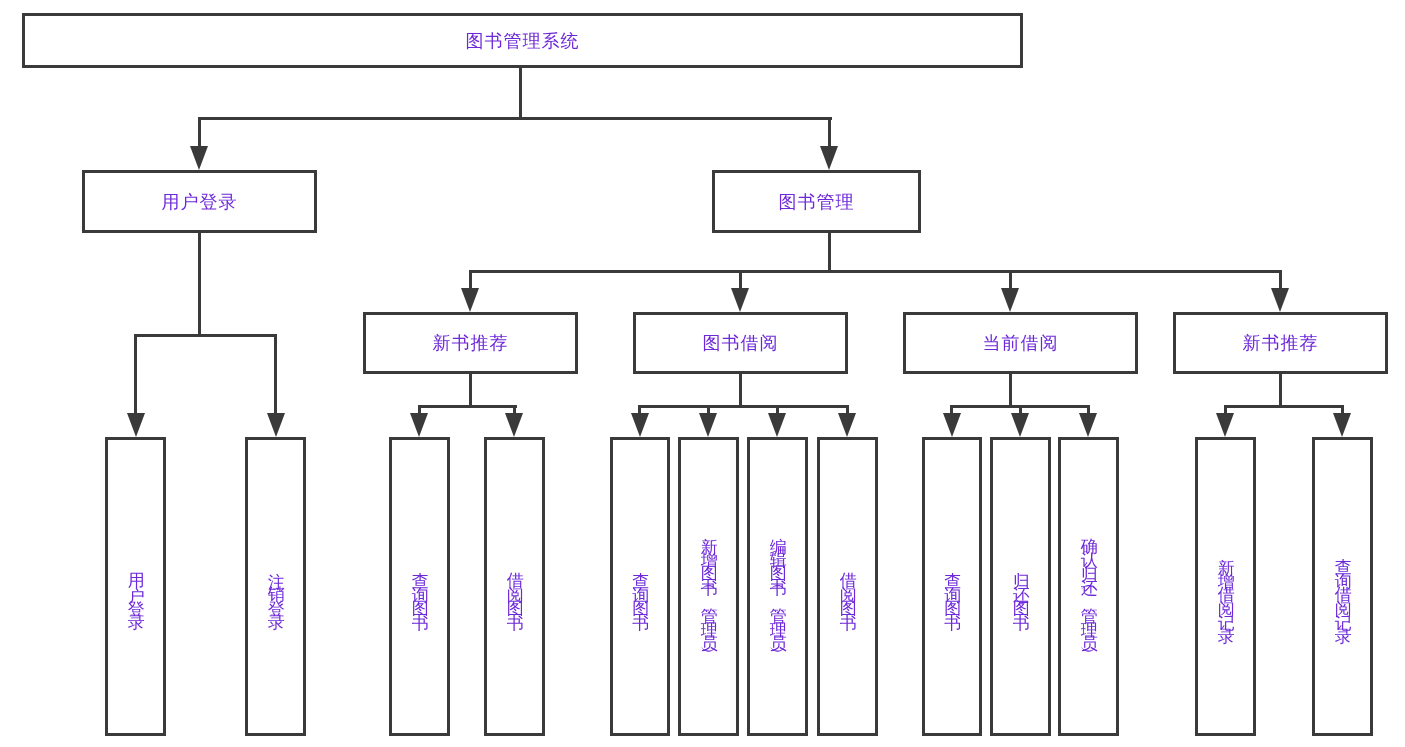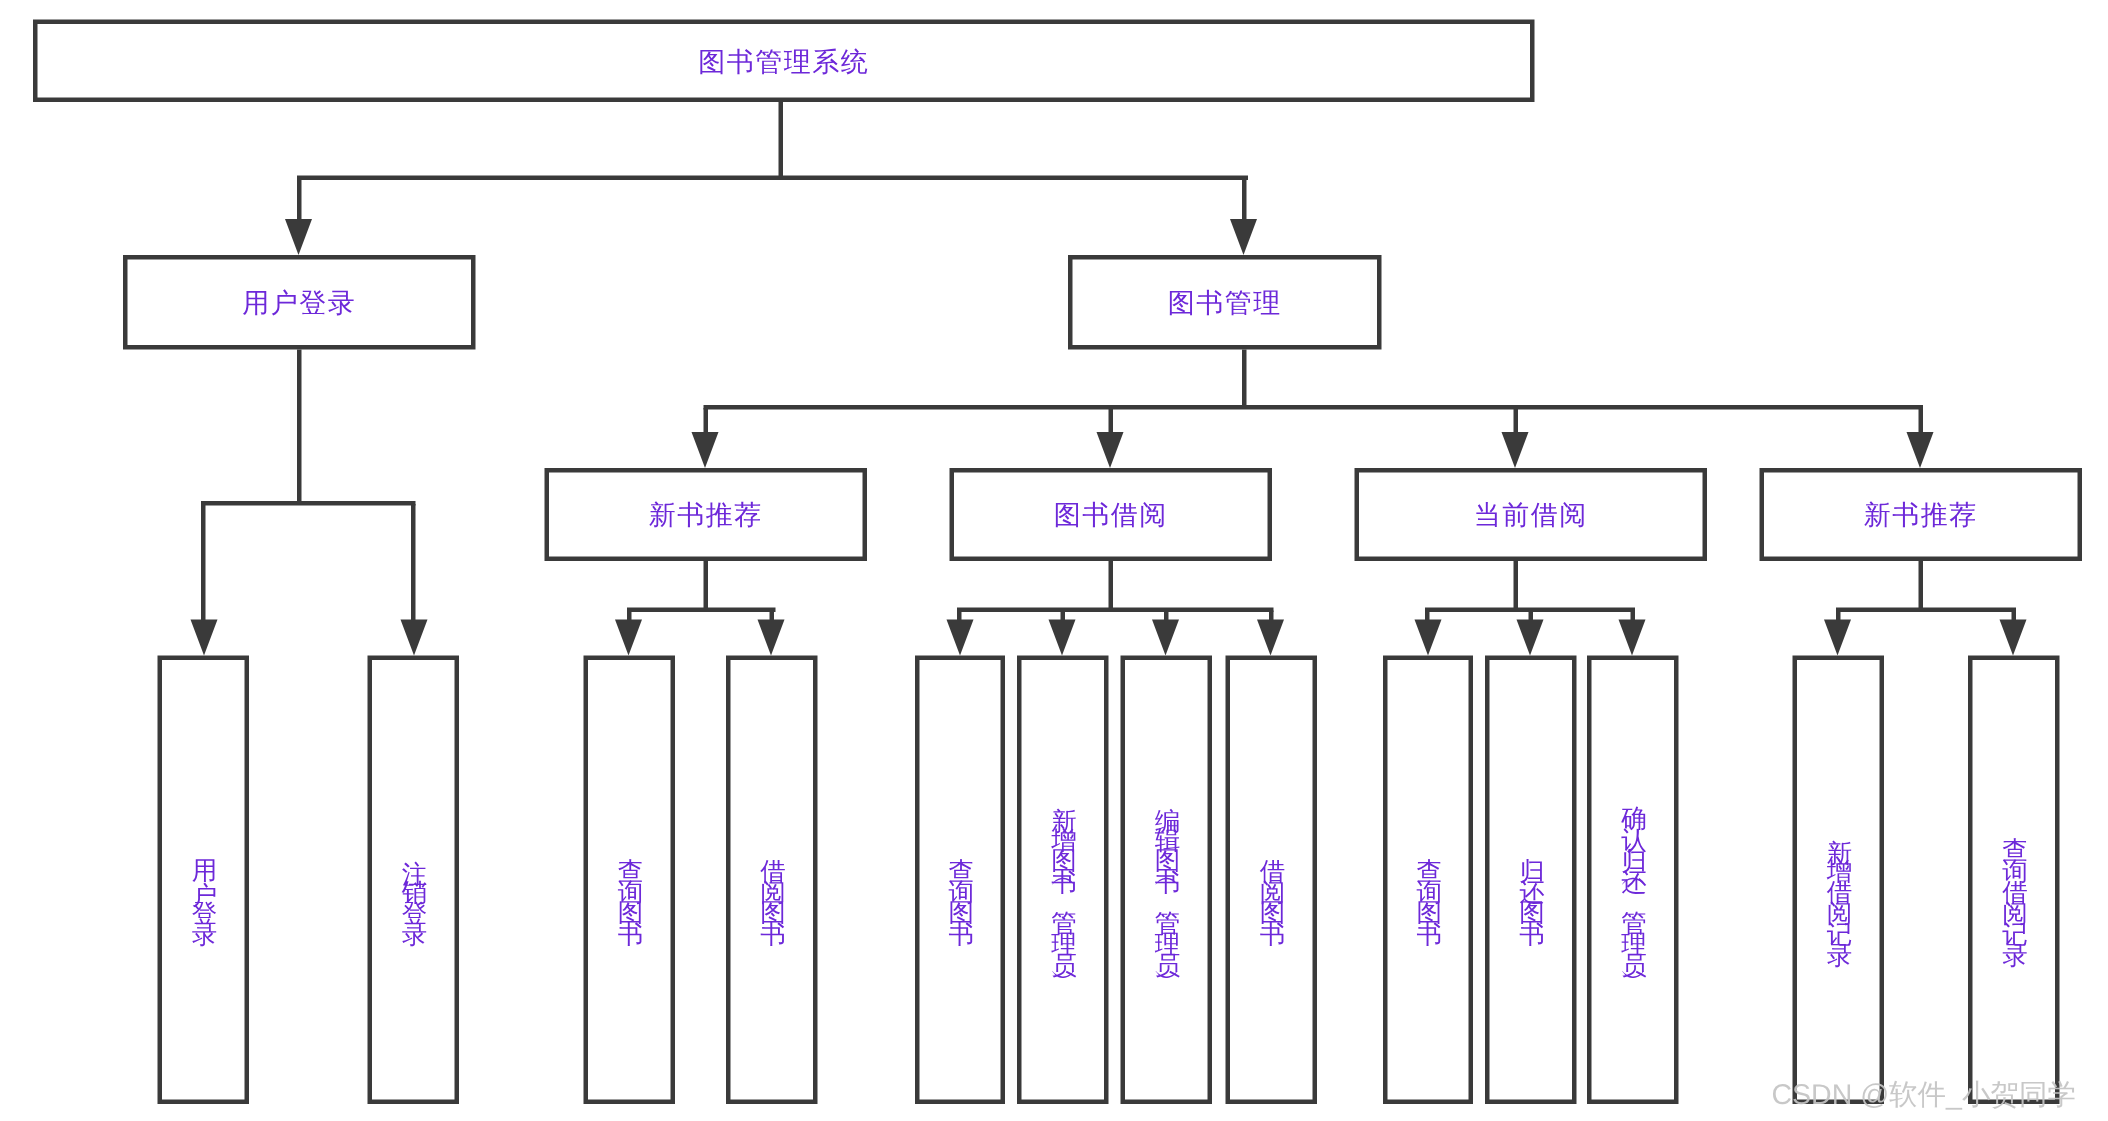--- a/index.html
+++ b/index.html
@@ -154,15 +154,14 @@
   <div class="ln" style="left:1087px;top:407px;width:3px;height:8px"></div>
   <div class="ah" style="left:1079px;top:413px"></div>
 
   <div class="ln" style="left:1279px;top:374px;width:3px;height:33px"></div>
   <div class="ln" style="left:1224px;top:405px;width:120px;height:3px"></div>
   <div class="ln" style="left:1224px;top:407px;width:3px;height:8px"></div>
   <div class="ah" style="left:1216px;top:413px"></div>
   <div class="ln" style="left:1341px;top:407px;width:3px;height:8px"></div>
   <div class="ah" style="left:1333px;top:413px"></div>
 
-  <div class="wm">CSDN @软件_小贺同学</div>
 
 </div>
 
 </body></html>

